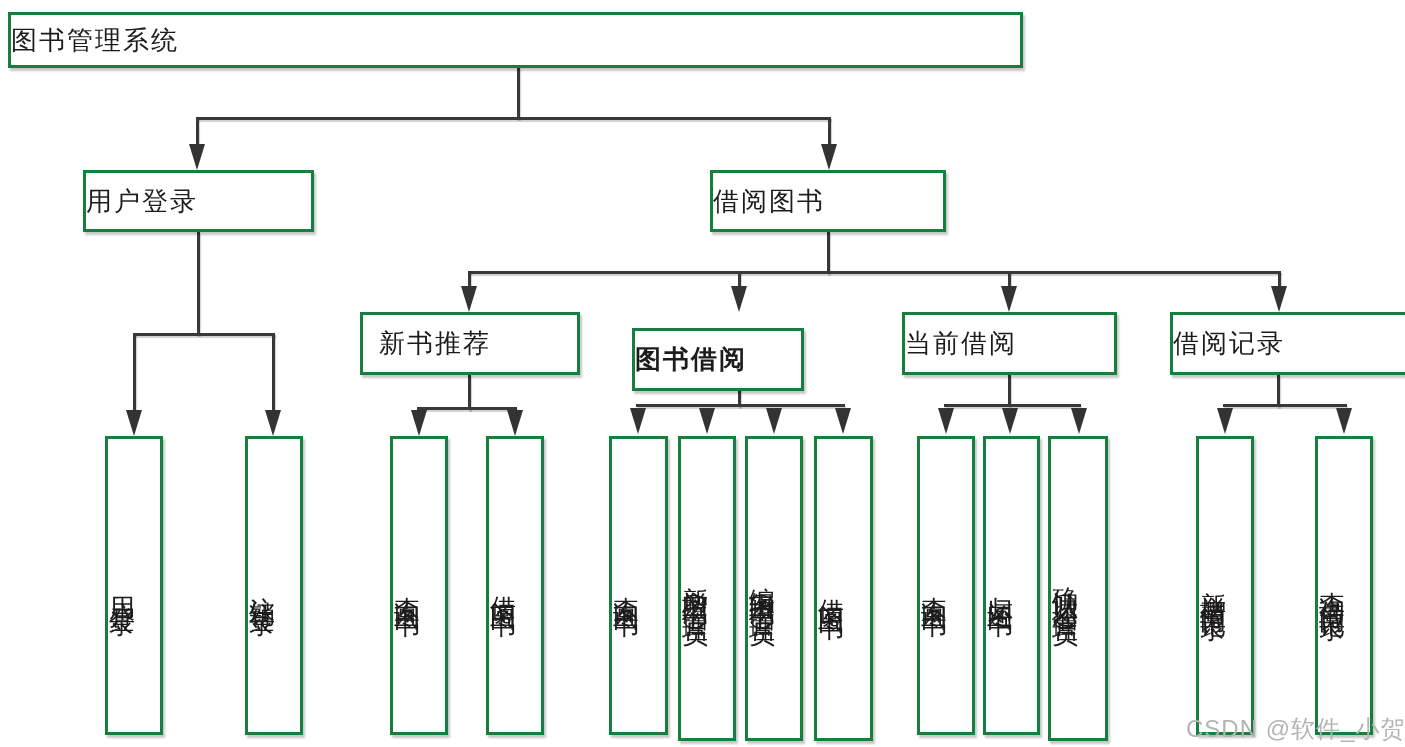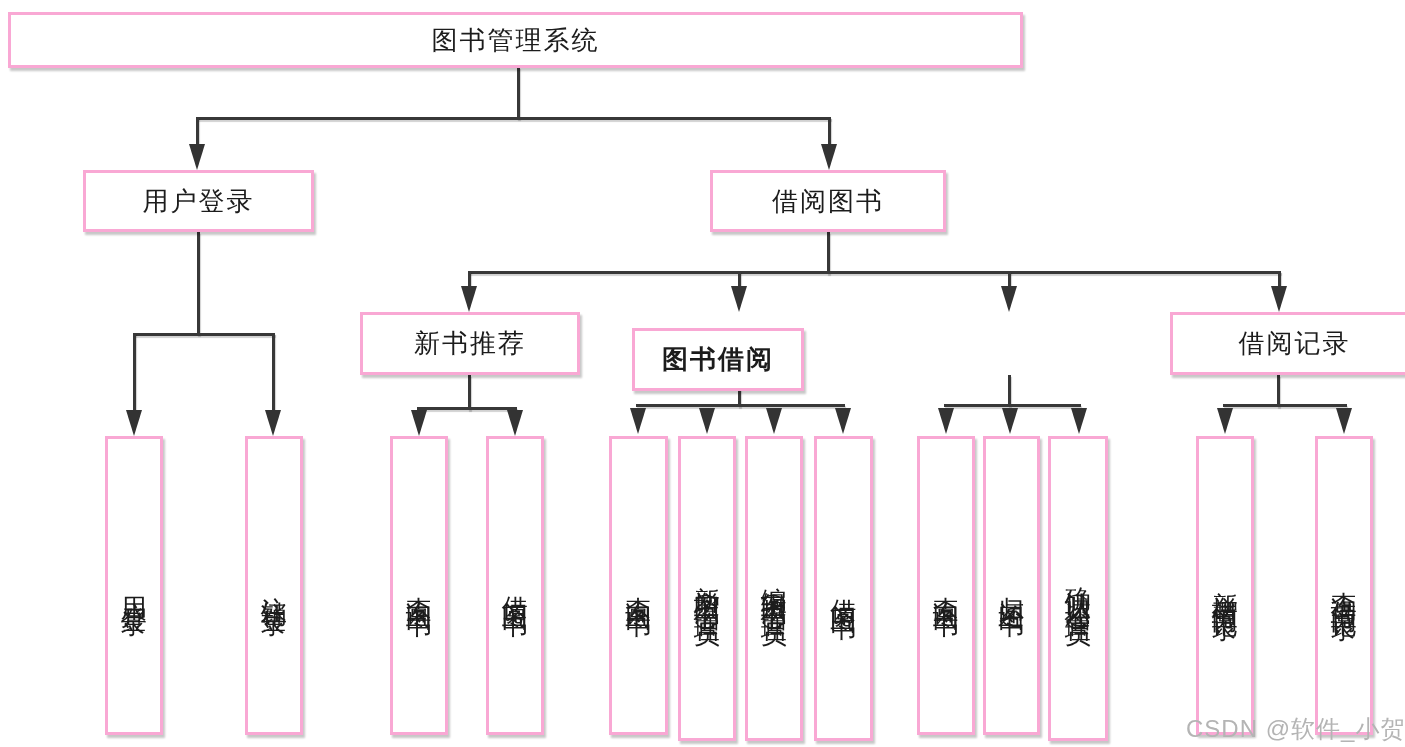--- a/index.html
+++ b/index.html
@@ -6,23 +6,23 @@
   #stage{
     position:relative;
     width:1405px;height:747px;
     background:#ffffff;
     font-family:"Liberation Sans","DejaVu Sans",sans-serif;
     overflow:hidden;
   }
   .box{
     position:absolute;
     background:#ffffff;
-    border:3px solid #f9a8d4;
+    border:3px solid #15803d;
     box-shadow:2px 3px 2px rgba(0,0,0,0.22);
-    display:flex;align-items:center;justify-content:center;
+    display:flex;align-items:center;
     box-sizing:border-box;
     color:#1c1c1c;
     z-index:2;
   }
   .hlabel{
     font-size:26px;
     letter-spacing:2px;
     white-space:nowrap;
   }
   .vbox .vlabel{
@@ -92,25 +92,28 @@
   <div class="hline" style="left:468px;top:271px;width:813px;"></div>
   <div class="vline" style="left:468px;top:271px;height:20px;"></div>
   <div class="vline" style="left:738px;top:271px;height:20px;"></div>
   <div class="vline" style="left:1008px;top:271px;height:20px;"></div>
   <div class="vline" style="left:1278px;top:271px;height:20px;"></div>
   <div class="arrow" style="left:461px;top:286px;"></div>
   <div class="arrow" style="left:731px;top:286px;"></div>
   <div class="arrow" style="left:1001px;top:286px;"></div>
   <div class="arrow" style="left:1271px;top:286px;"></div>
 
-  <div class="box" style="left:360px;top:312px;width:220px;height:63px;">
+  <div class="box" style="left:360px;top:312px;width:220px;height:63px;padding-left:16px;">
     <span class="hlabel">新书推荐</span>
   </div>
   <div class="box" style="left:632px;top:328px;width:172px;height:63px;font-weight:bold;">
     <span class="hlabel">图书借阅</span>
+  </div>
+  <div class="box" style="left:902px;top:312px;width:215px;height:63px;">
+    <span class="hlabel">当前借阅</span>
   </div>
   <div class="box" style="left:1170px;top:312px;width:249px;height:63px;">
     <span class="hlabel">借阅记录</span>
   </div>
 
   <div class="vline" style="left:468px;top:375px;height:35px;"></div>
   <div class="hline" style="left:417px;top:407px;width:100px;"></div>
   <div class="arrow" style="left:411px;top:410px;"></div>
   <div class="arrow" style="left:507px;top:410px;"></div>
 

